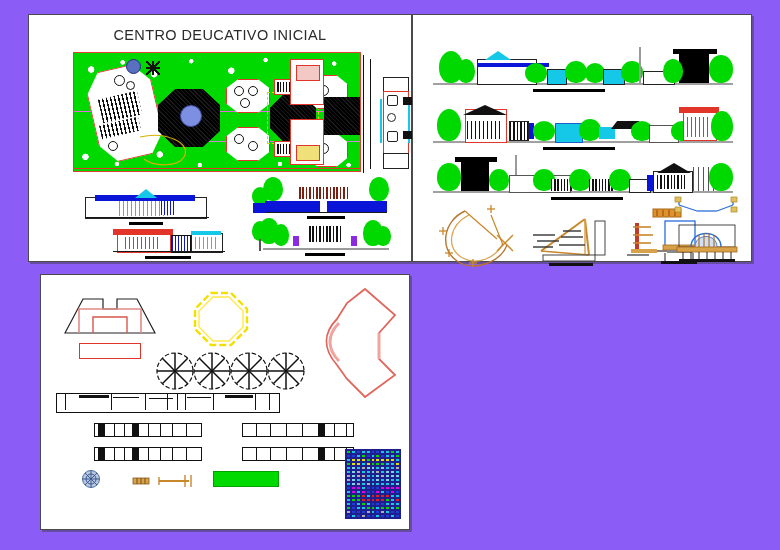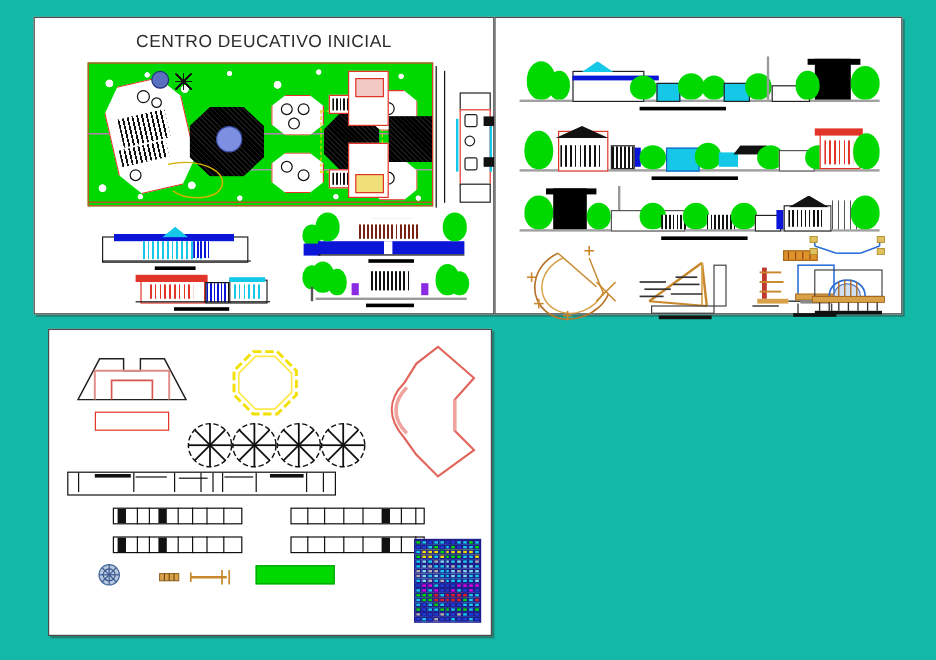--- a/index.html
+++ b/index.html
@@ -1,17 +1,17 @@
 <!DOCTYPE html>
 <html><head>
 <meta charset="utf-8">
 <style>
   html,body{margin:0;padding:0;background:#ffffff;}
   body{width:780px;height:550px;overflow:hidden;font-family:"Liberation Sans",sans-serif;}
-  #sheet{position:relative;width:780px;height:550px;background:#14b8a6;}
+  #sheet{position:relative;width:780px;height:550px;background:#8b5cf6;}
 
   .panel{position:absolute;background:#ffffff;border:1px solid #4a4a4a;box-sizing:border-box;}
   .panel.shadow{box-shadow:2px 2px 0 rgba(60,60,60,.45);}
 
   #panel-plan{left:28px;top:14px;width:384px;height:248px;}
   #panel-elev{left:412px;top:14px;width:340px;height:248px;}
   #panel-det{left:40px;top:274px;width:370px;height:256px;}
 
   .ttl{position:absolute;left:0;right:0;top:12px;text-align:center;font-size:14.5px;
        letter-spacing:.4px;color:#2b2b2b;white-space:nowrap;}

